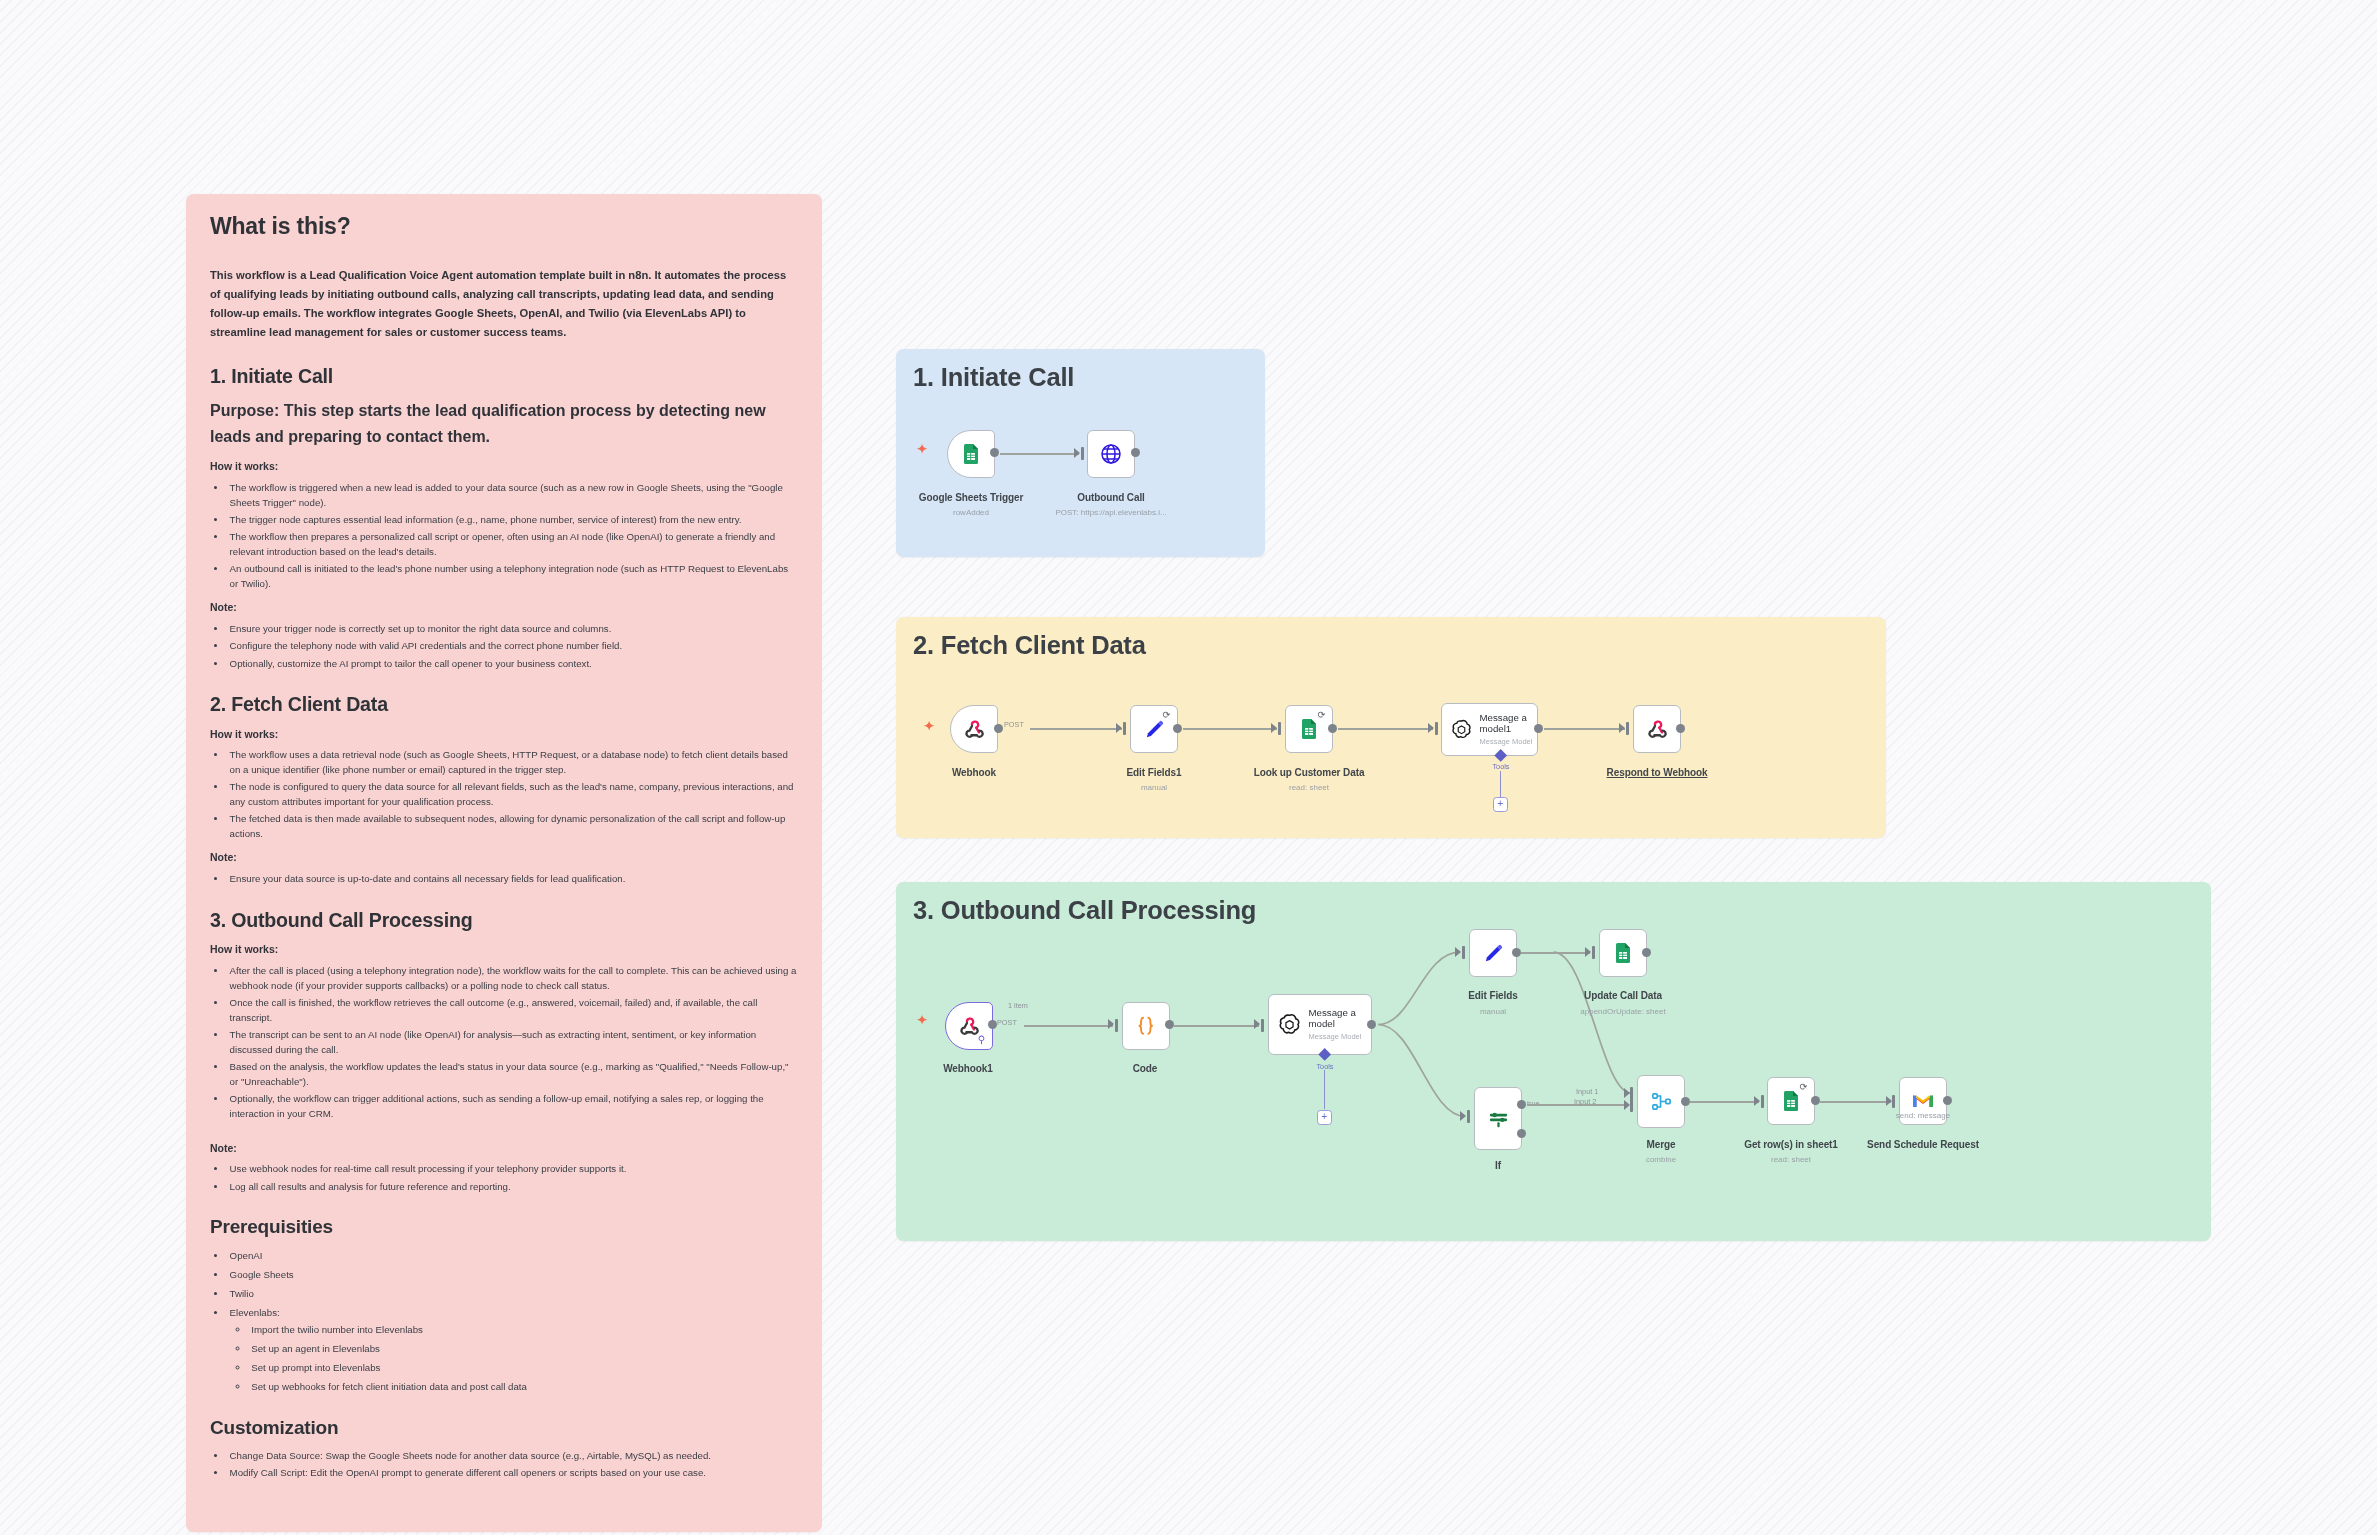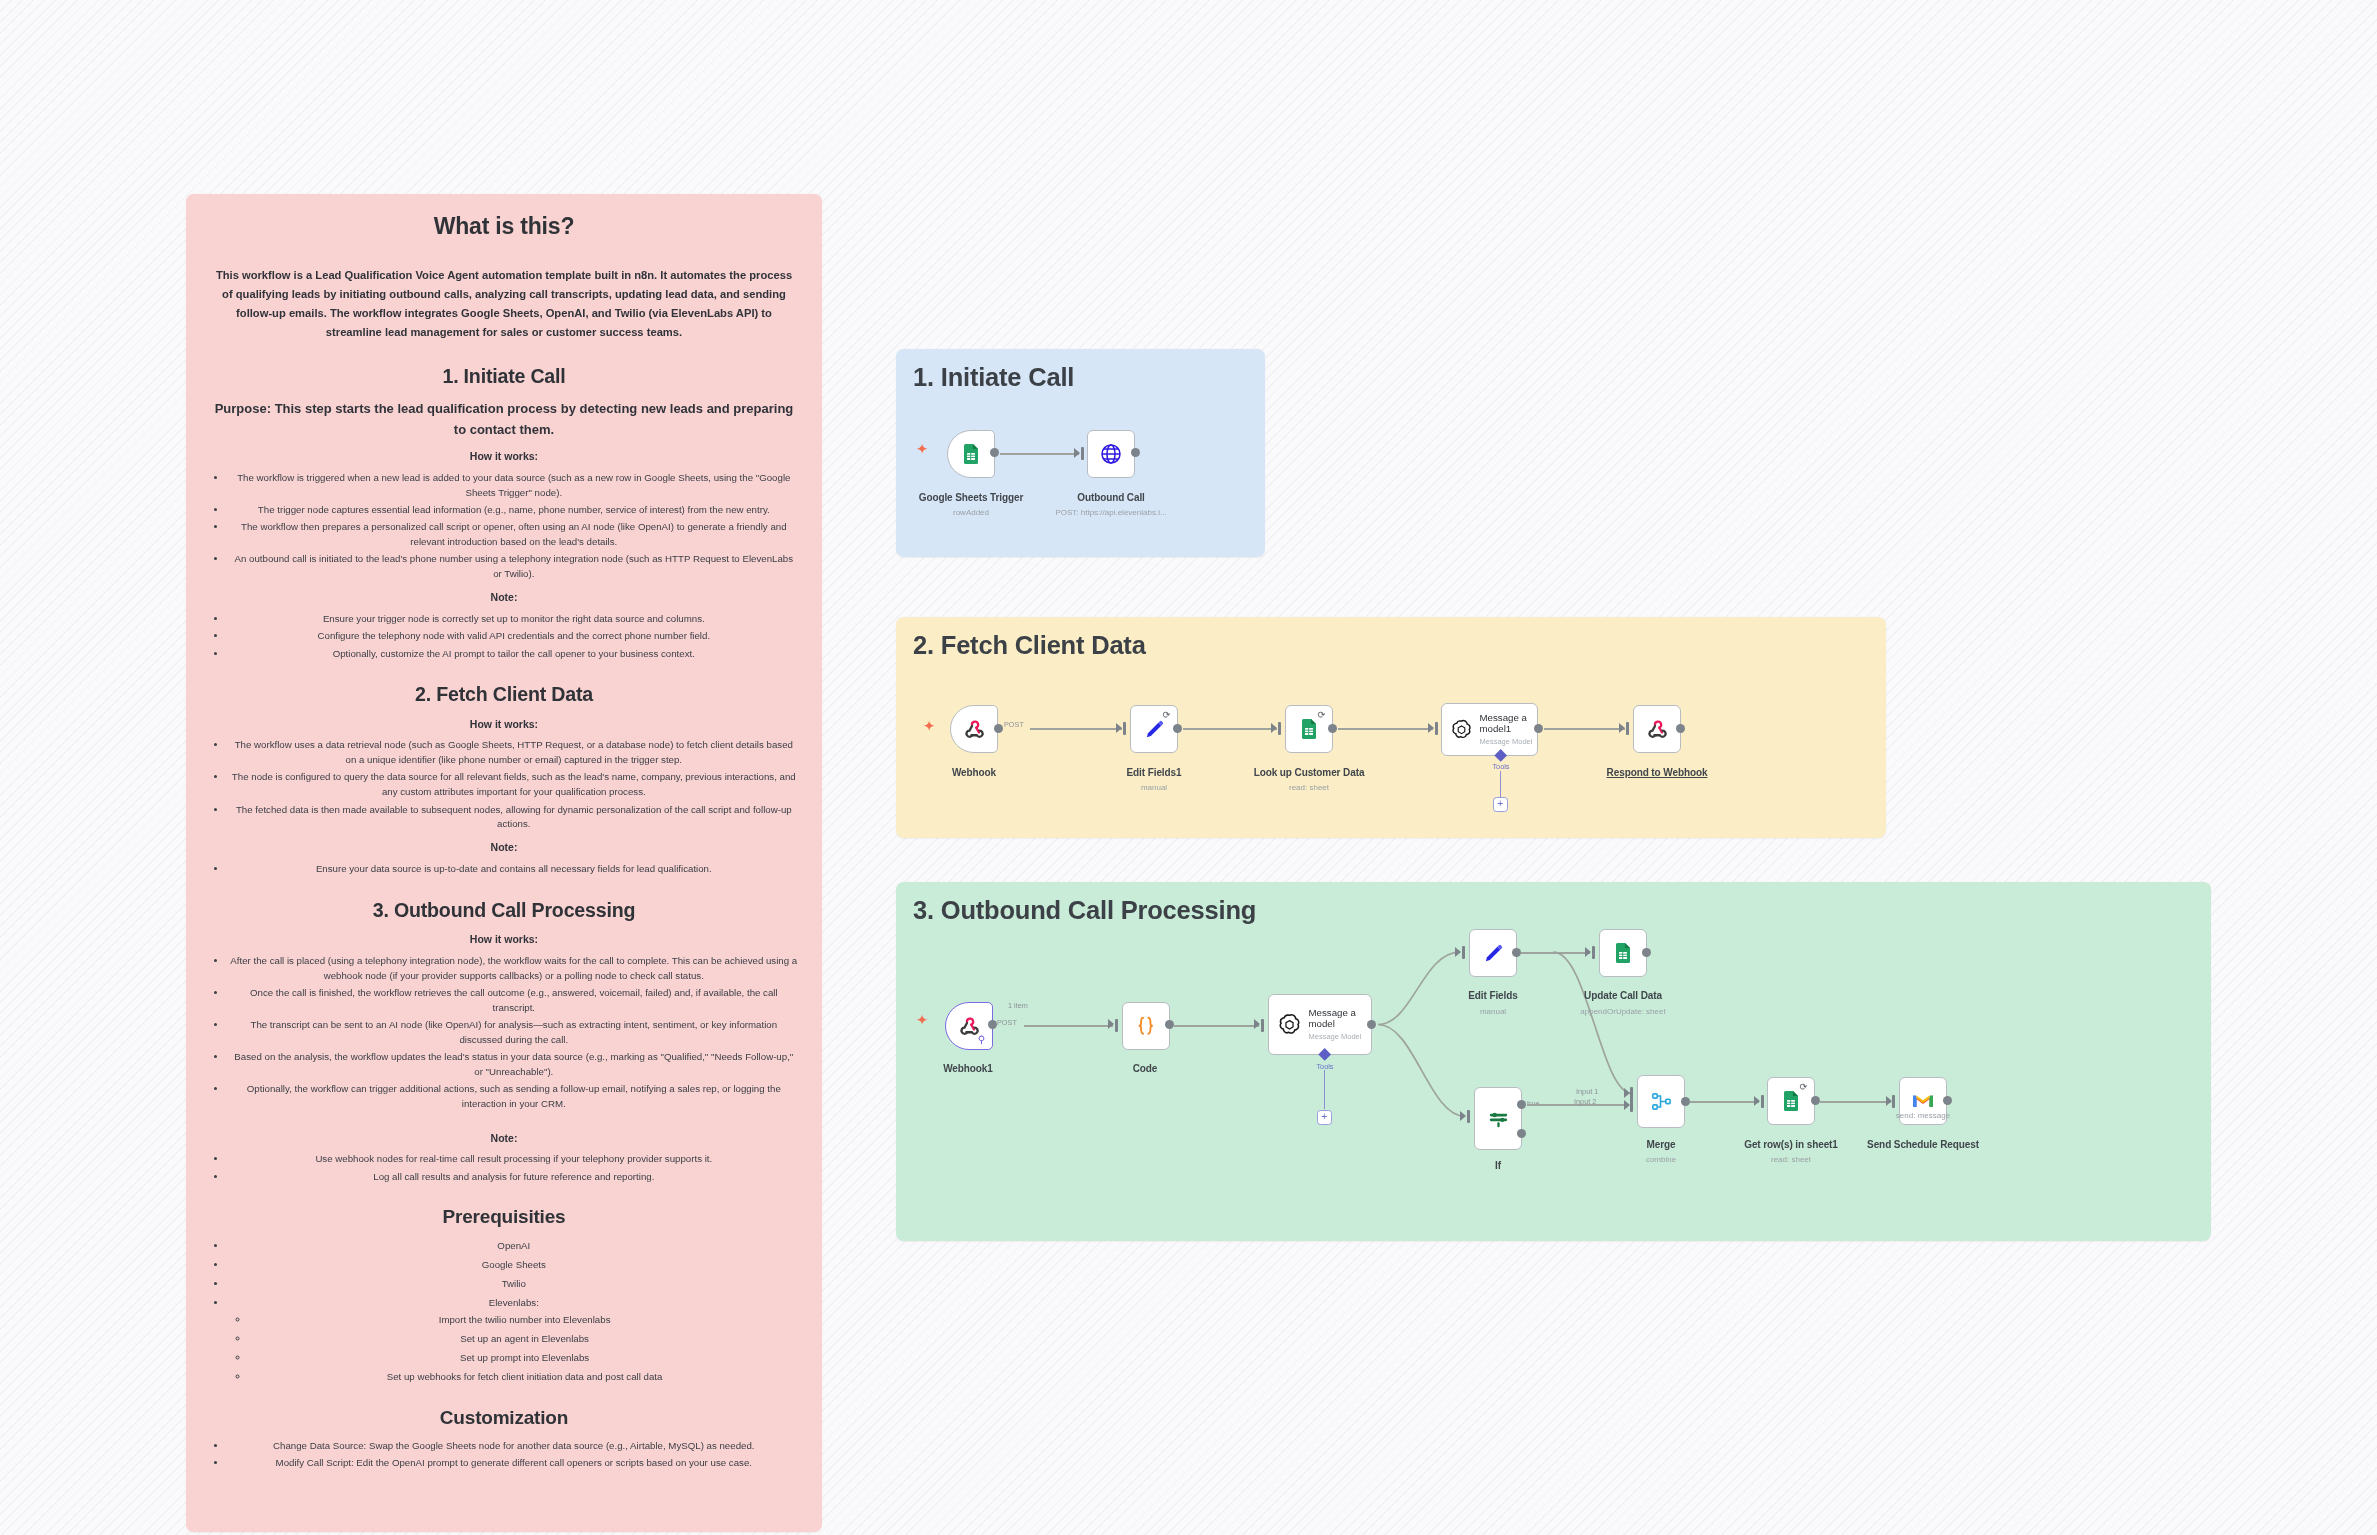--- a/index.html
+++ b/index.html
@@ -34,40 +34,39 @@
     letter-spacing: -0.2px;
   }
 
   
   #note-doc {
     left: 186px; top: 194px;
     width: 636px; height: 1338px;
     background: #f9d2d2;
     padding: 19px 24px 25.5px 24px;
     overflow: hidden;
-    text-align: center;
   }
   #note-doc h1 {
     font-size: 23px; font-weight: 700; color: #2f3338;
     margin-bottom: 25.5px; letter-spacing: -0.2px;
   }
   #note-doc h2 {
     font-size: 19.6px; font-weight: 700; color: #2f3338;
     margin-top: 22px; margin-bottom: 10.2px; letter-spacing: -0.2px;
   }
   #note-doc h3 {
     font-size: 19px; font-weight: 700; color: #2f3338;
     margin-top: 22px; margin-bottom: 10.2px; letter-spacing: -0.2px;
   }
   #note-doc p.intro {
     font-size: 11.2px; line-height: 1.72; color: #30343a;
     font-weight: 700; margin-bottom: 5.1px;
   }
   #note-doc p.purpose {
-    font-size: 13px; line-height: 1.65; color: #30343a;
+    font-size: 16px; line-height: 1.65; color: #30343a;
     font-weight: 700; margin-bottom: 8.5px;
   }
   #note-doc p.label {
     font-size: 10.5px; line-height: 1.5; color: #30343a;
     font-weight: 700; margin-top: 8.5px; margin-bottom: 6px;
   }
   #note-doc ul { margin: 0 0 3.4px 17px; }
   #note-doc ul li {
     font-size: 9.7px; line-height: 1.52; color: #3a3f45;
     margin-bottom: 2.6px; padding-left: 2.6px;

